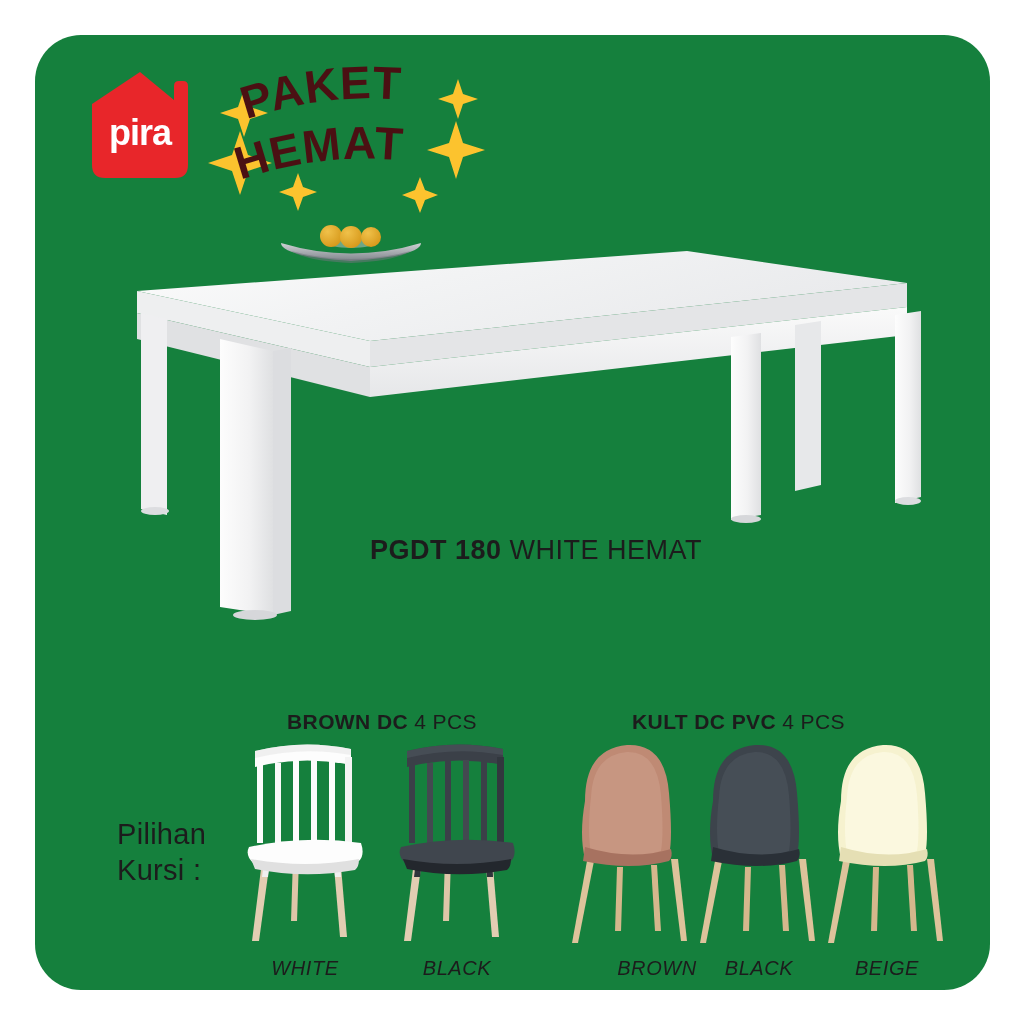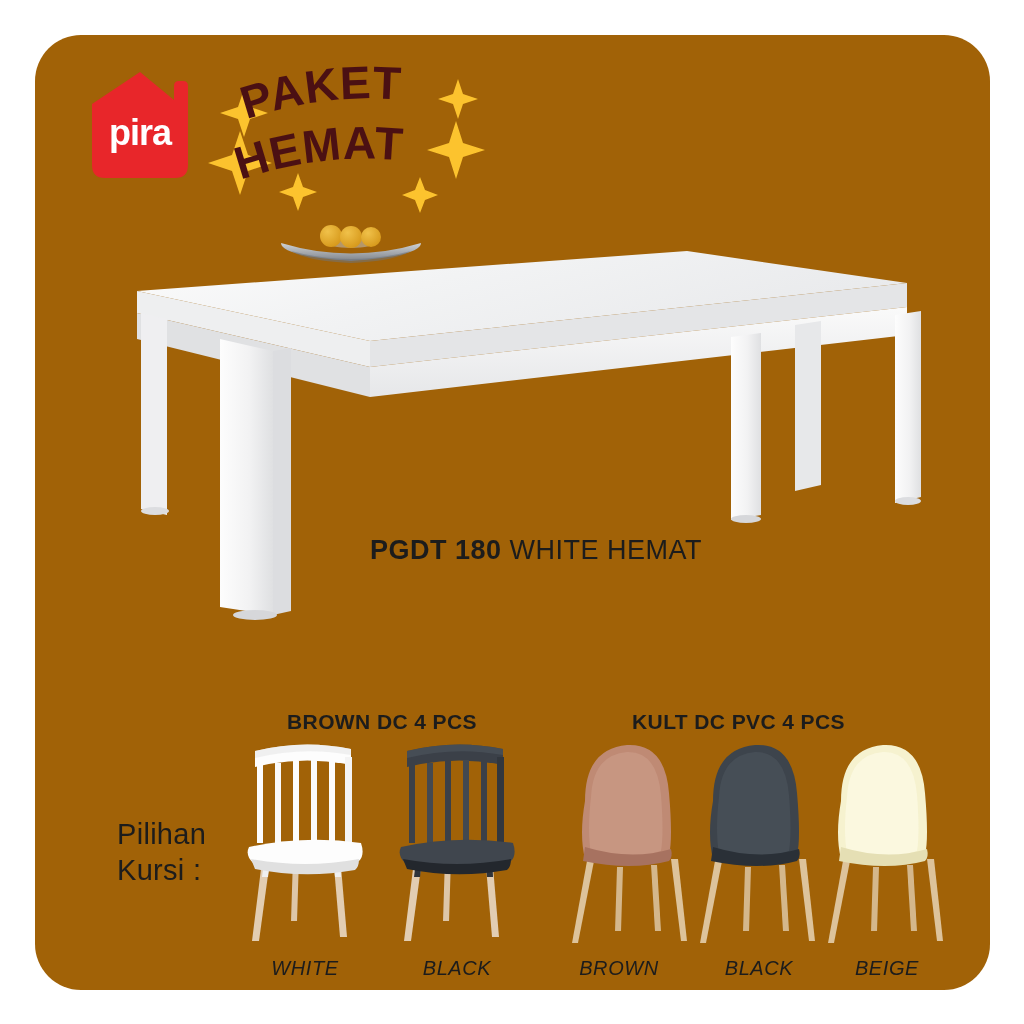--- a/index.html
+++ b/index.html
@@ -7,21 +7,21 @@
   body{
     width:1024px;height:1024px;
     background:#ffffff;
     font-family:"Liberation Sans", sans-serif;
     overflow:hidden;
   }
   #stage{position:relative;width:1024px;height:1024px;}
 
   .card{
     position:absolute;left:35px;top:35px;width:955px;height:955px;
-    background:#a16207;border-radius:46px;overflow:hidden;
+    background:#15803d;border-radius:46px;overflow:hidden;
   }
 
   
   .logo{position:absolute;left:55px;top:35px;width:100px;height:110px;}
   .logo svg{display:block;width:100px;height:110px;}
   .logo-text{
     position:absolute;left:0;top:0;width:100px;height:110px;
     display:flex;align-items:center;justify-content:center;
     color:#ffffff;font-weight:700;font-size:36px;letter-spacing:-1px;
     padding-top:16px;box-sizing:border-box;
@@ -49,41 +49,41 @@
   }
   .table-caption .code{font-weight:700;text-align:center;}
   .table-caption .finish{font-weight:400;}
 
   
   .group-head{
     position:absolute;font-size:21px;color:#1c1c1c;white-space:nowrap;
     letter-spacing:0.4px;
   }
   .group-head .n{font-weight:700;}
-  .group-head .q{font-weight:700;}
+  .group-head .q{font-weight:400;}
   #grp-isla{left:252px;top:675px;}
   #grp-kult{left:597px;top:675px;}
 
   
   .pilihan{
     position:absolute;left:82px;top:781px;
     font-size:29px;line-height:36px;color:#1c1c1c;font-weight:400;
     letter-spacing:0.3px;
   }
 
   
   .chair{position:absolute;width:140px;height:215px;}
   .chair svg{display:block;width:140px;height:215px;}
   .chair-label{
     position:absolute;width:140px;text-align:center;top:922px;
     font-size:20px;color:#1c1c1c;letter-spacing:0.6px;font-style:italic;
   }
   #chair-0{left:200px;top:700px;}  #lab-0{left:200px;}
   #chair-1{left:352px;top:700px;}  #lab-1{left:352px;}
-  #chair-2{left:526px;top:700px;}  #lab-2{left:514px;}
+  #chair-2{left:526px;top:700px;}  #lab-2{left:552px;}
   #chair-3{left:654px;top:700px;}  #lab-3{left:654px;}
   #chair-4{left:782px;top:700px;}  #lab-4{left:782px;}
 </style>
 </head>
 <body>
 
 <div id="stage">
   <div class="card">
 
     <div class="logo">

